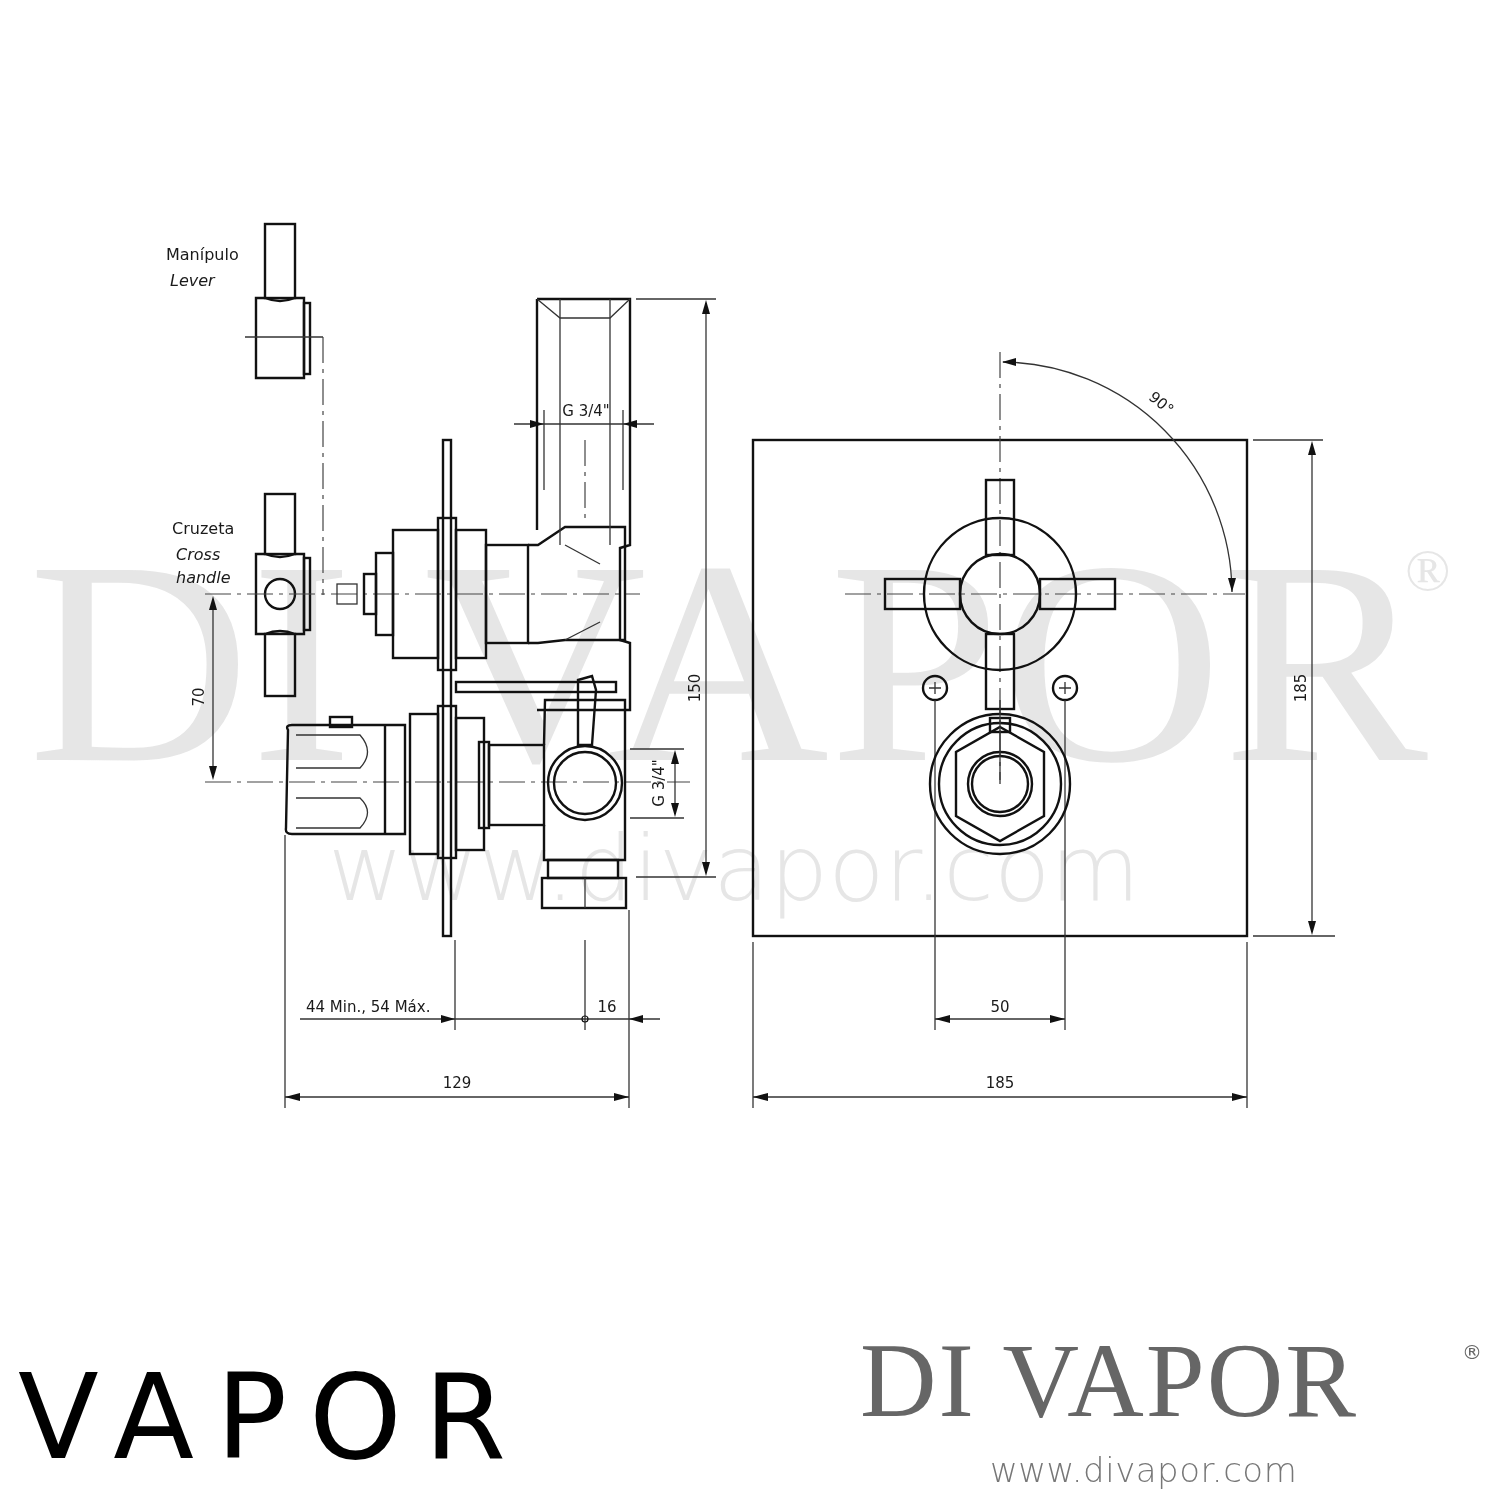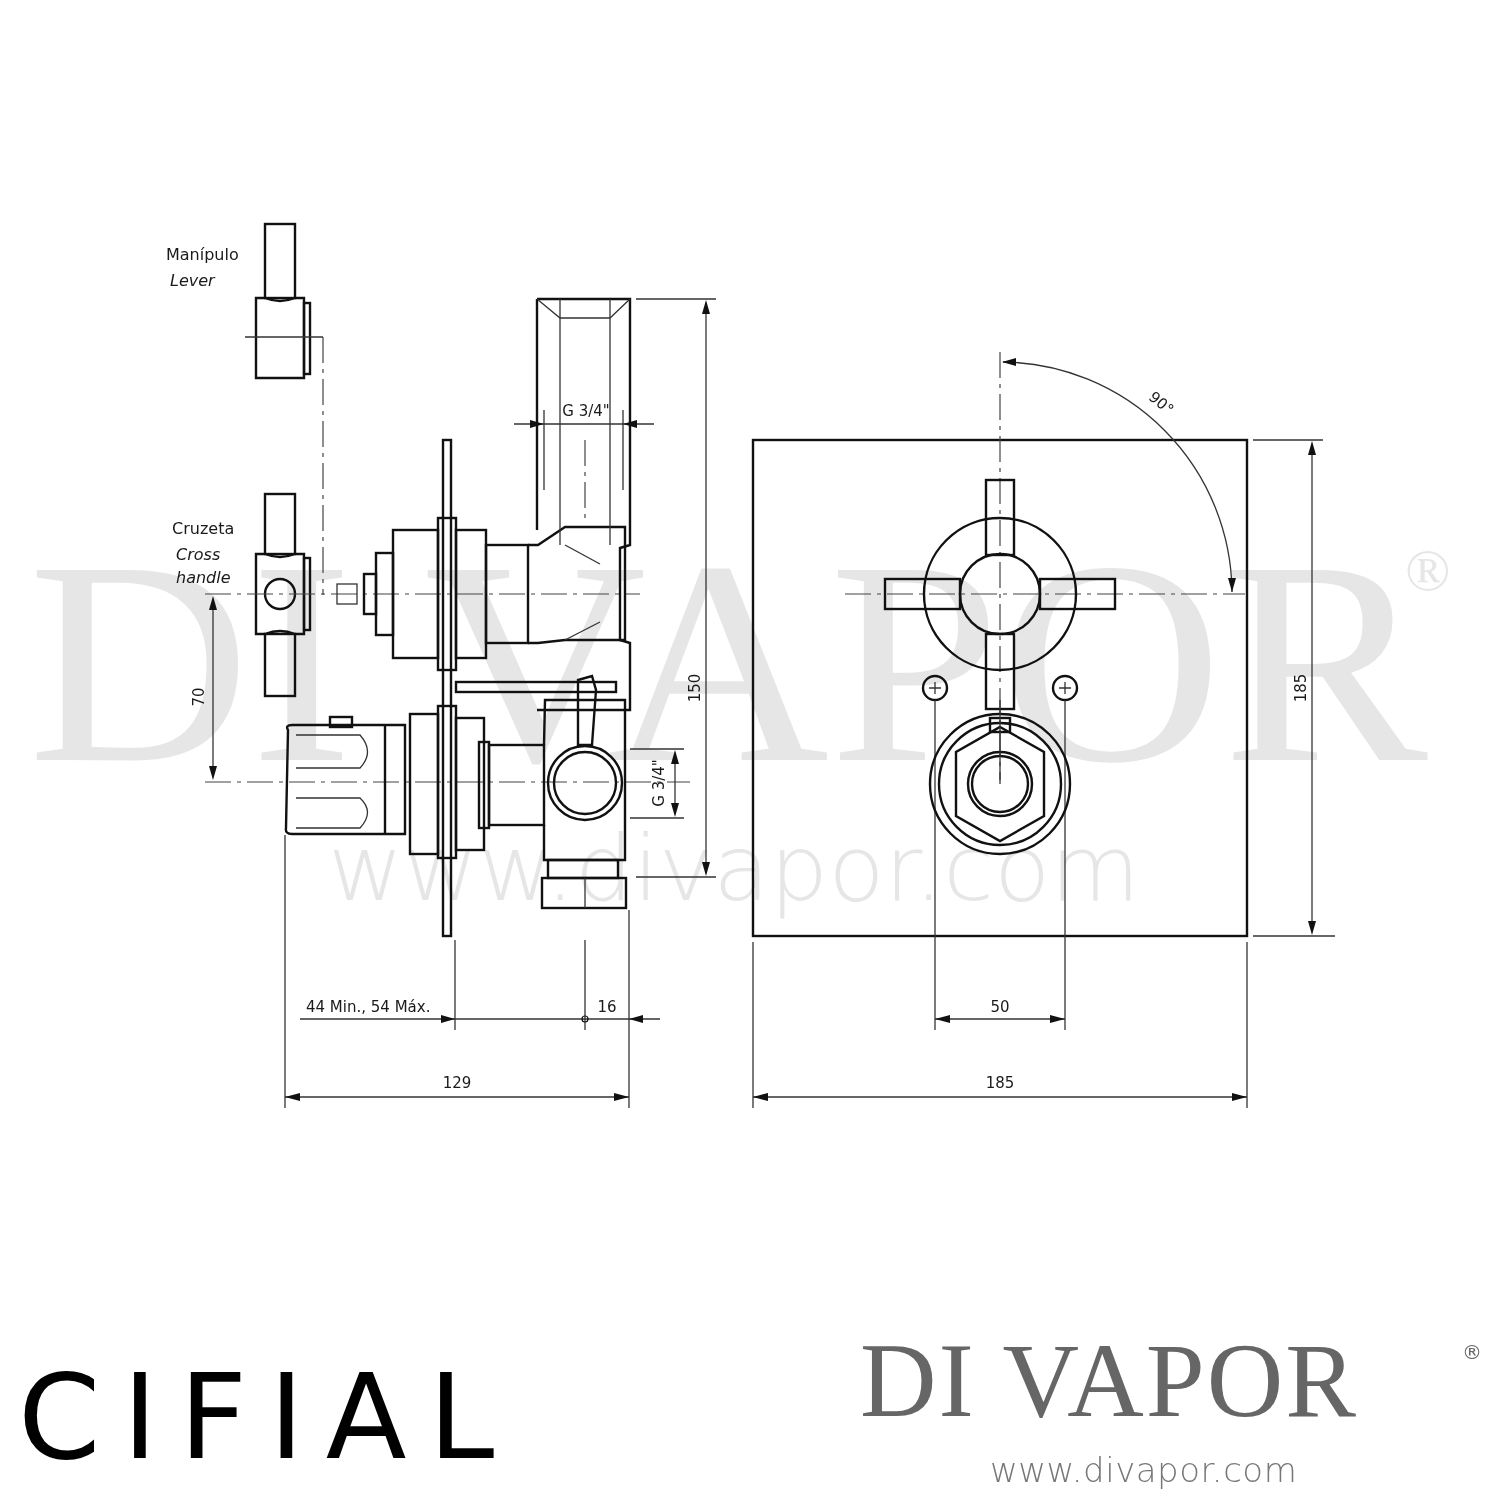--- a/index.html
+++ b/index.html
@@ -202,16 +202,16 @@
     <polygon points="1065,1019 1050,1015 1050,1023" fill="#111"></polygon>
     <line class="thin" x1="753" y1="1097" x2="1247" y2="1097"></line>
     <polygon points="753,1097 768,1093 768,1101" fill="#111"></polygon>
     <polygon points="1247,1097 1232,1093 1232,1101" fill="#111"></polygon>
   </g>
   <text class="dim" x="1000" y="1012" text-anchor="middle">50</text>
   <text class="dim" x="1000" y="1088" text-anchor="middle">185</text>
 </svg>
 </div>
 
-<div class="brand-cifial">CIFIAL</div>
+<div class="brand-cifial">VAPOR</div>
 <div class="brand-divapor">DI VAPOR</div>
 <div class="brand-reg">®</div>
 <div class="brand-url">www.divapor.com</div>
 
 </body></html>

